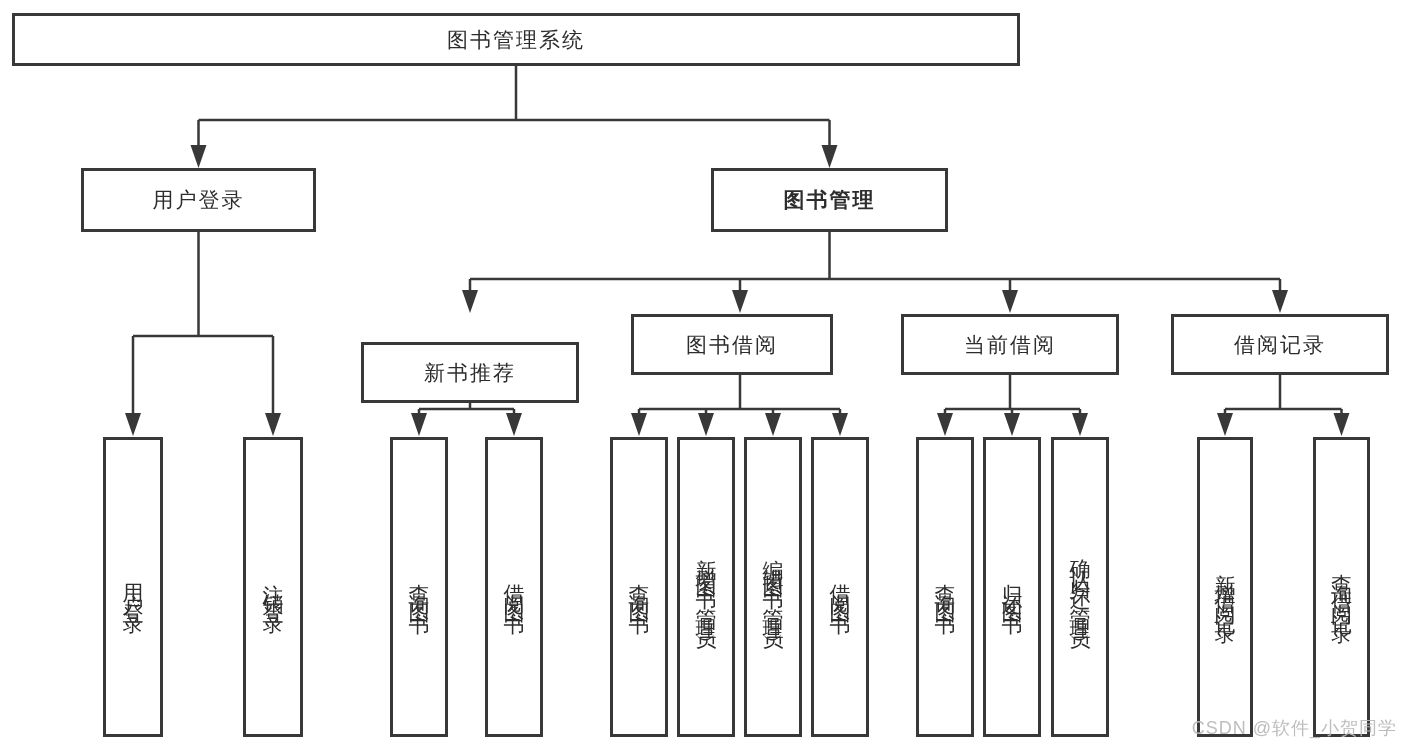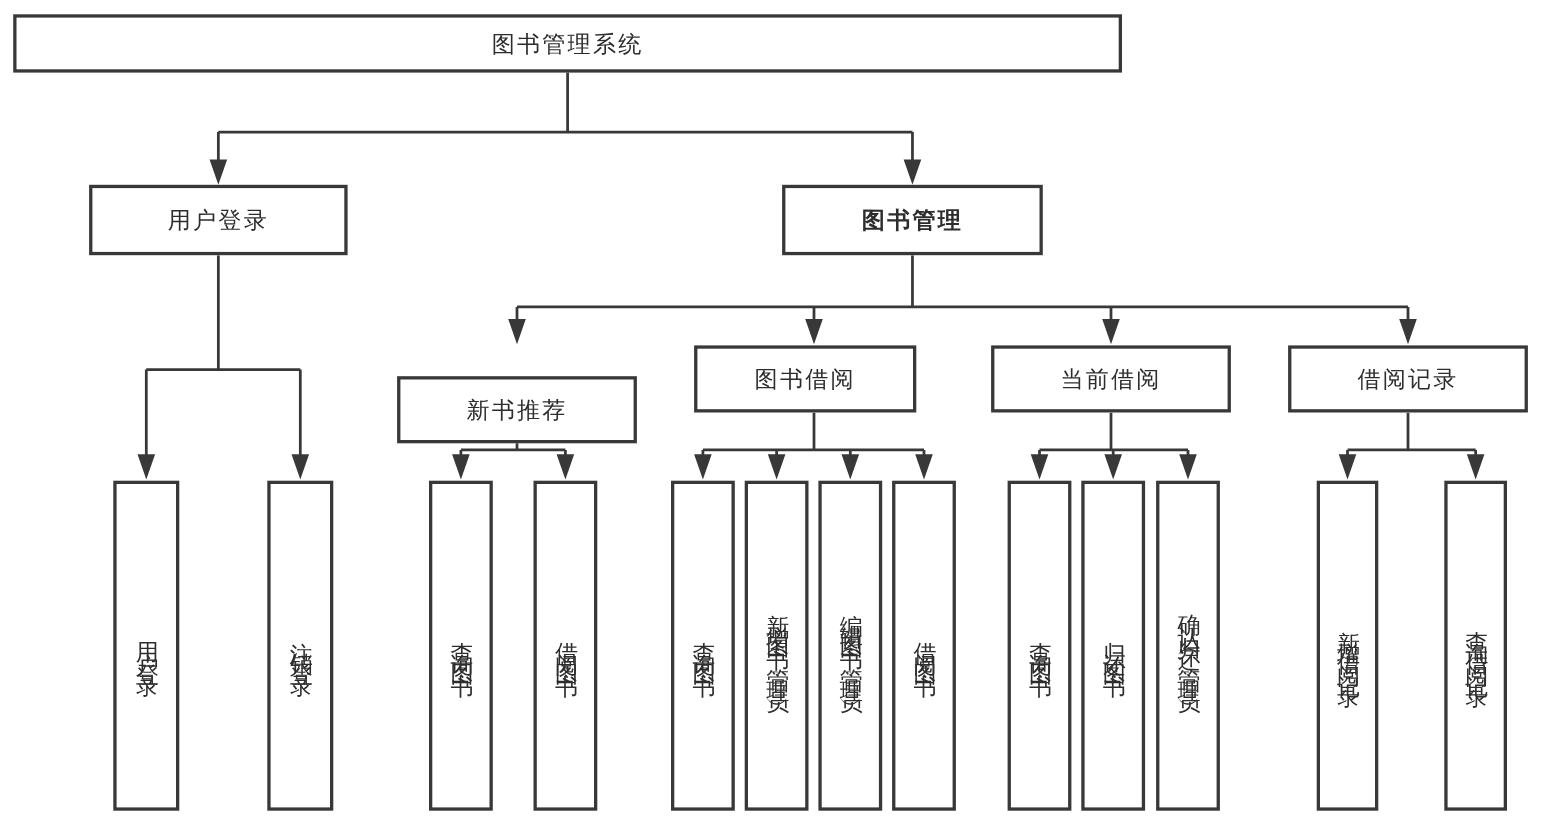--- a/index.html
+++ b/index.html
@@ -157,14 +157,15 @@
     <span>确认归还（管理员）</span>
   </div>
 
   <div class="node vbox" style="left:1197px; top:437px; width:56px; height:300px;">
     <span>新增借阅记录</span>
   </div>
   <div class="node vbox" style="left:1313px; top:437px; width:57px; height:300px;">
     <span>查询借阅记录</span>
   </div>
 
+  <div class="watermark">CSDN @软件_小贺同学</div>
 
 </div>
 
 </body></html>

